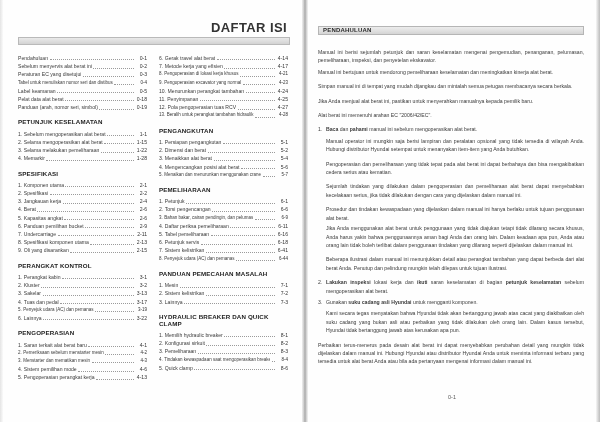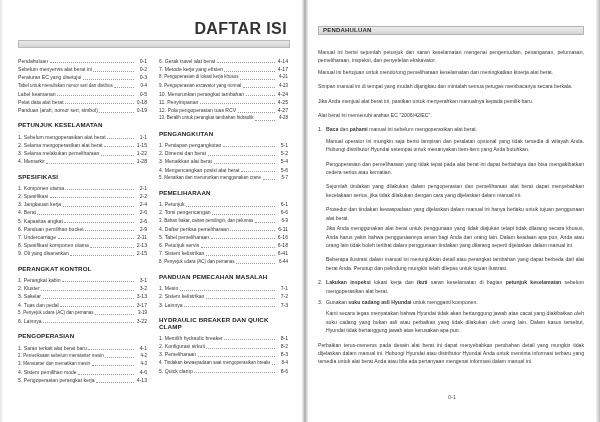--- a/index.html
+++ b/index.html
@@ -68,21 +68,21 @@
     left: 0;
     width: 3px;
     height: 422px;
     background: linear-gradient(to left, #fafafa 0%, #e4e4e4 100%);
     z-index: 5;
   }
 
   
   .page-title {
     text-align: right;
-    font-size: 16px;
+    font-size: 13px;
     font-weight: bold;
     letter-spacing: 0.4px;
     color: #333;
     margin: 7px 3px 3px 0;
     line-height: 1;
   }
   .title-bar {
     height: 8px;
     background: linear-gradient(to bottom, #e9e9e9 0%, #dedede 50%, #d2d2d2 100%);
     border: 1px solid #b9b9b9;

